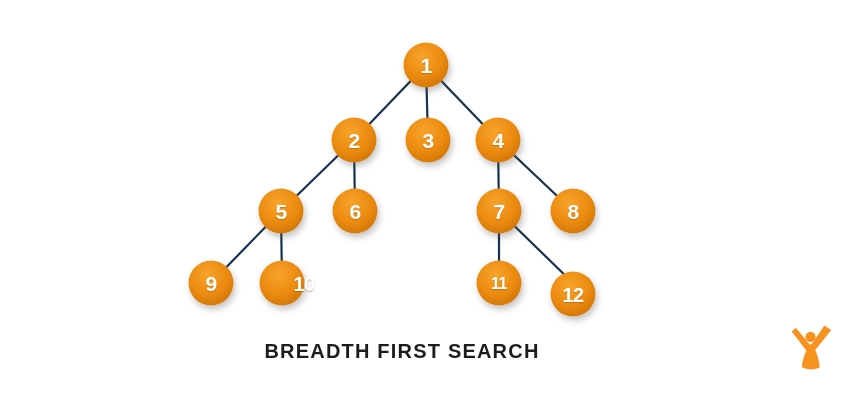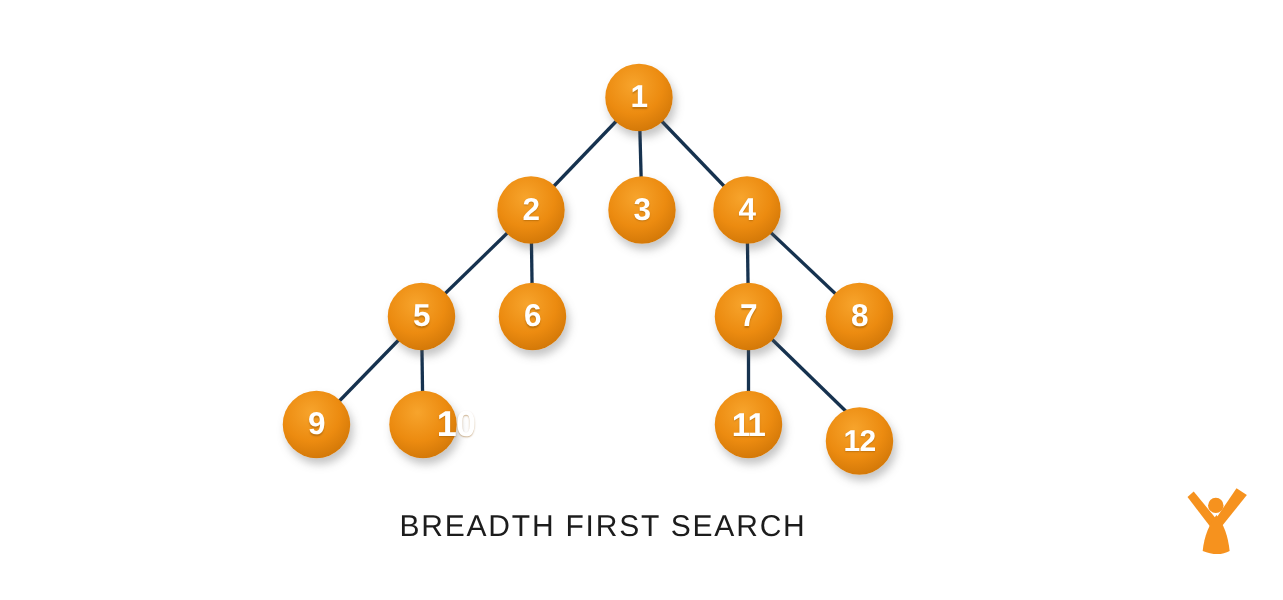--- a/index.html
+++ b/index.html
@@ -32,21 +32,21 @@
     font-size: 21px;
     line-height: 1;
     text-shadow: 0 1px 1px rgba(140,80,0,0.45);
     letter-spacing: -0.5px;
   }
   .diagram-title {
     position: absolute;
     left: 402px;
     top: 340px;
     transform: translateX(-50%);
-    font-weight: normal;
+    font-weight: bold;
     font-size: 20px;
     letter-spacing: 1.2px;
     white-space: nowrap;
   }
   .brand-logo {
     position: absolute;
     left: 788px;
     top: 324px;
     width: 46px;
     height: 47px;
@@ -93,24 +93,24 @@
       <div class="node" style="left: 499px; top: 211px; width: 45px; height: 45px; background: radial-gradient(circle at 42% 32%, rgb(247, 164, 44) 0%, rgb(236, 139, 16) 48%, rgb(192, 106, 2) 100%);">
         <span class="node-label">7</span>
       </div>
       <div class="node" style="left: 573px; top: 211px; width: 45px; height: 45px; background: radial-gradient(circle at 42% 32%, rgb(247, 164, 44) 0%, rgb(236, 139, 16) 48%, rgb(192, 106, 2) 100%);">
         <span class="node-label">8</span>
       </div>
       <div class="node" style="left: 211px; top: 283px; width: 45px; height: 45px; background: radial-gradient(circle at 42% 32%, rgb(247, 164, 44) 0%, rgb(236, 139, 16) 48%, rgb(192, 106, 2) 100%);">
         <span class="node-label">9</span>
       </div>
       <div class="node" style="left: 282px; top: 283px; width: 45px; height: 45px; background: radial-gradient(circle at 42% 32%, rgb(247, 164, 44) 0%, rgb(236, 139, 16) 48%, rgb(192, 106, 2) 100%);">
-        <span class="node-label" style="font-size: 24px; margin-left: 44px;">10</span>
+        <span class="node-label" style="font-size: 20px; margin-left: 44px;">10</span>
       </div>
       <div class="node" style="left: 499px; top: 283px; width: 45px; height: 45px; background: radial-gradient(circle at 42% 32%, rgb(247, 164, 44) 0%, rgb(236, 139, 16) 48%, rgb(192, 106, 2) 100%);">
-        <span class="node-label" style="font-size: 22px;">11</span>
+        <span class="node-label" style="font-size: 16px;">11</span>
       </div>
       <div class="node" style="left: 573px; top: 294px; width: 45px; height: 45px; background: radial-gradient(circle at 42% 32%, rgb(247, 164, 44) 0%, rgb(236, 139, 16) 48%, rgb(192, 106, 2) 100%);">
         <span class="node-label" style="font-size: 20px;">12</span>
       </div>
     </div>
 
   <div class="diagram-title" style="color: rgb(28, 28, 28);">BREADTH FIRST SEARCH</div>
 
   <svg class="brand-logo" viewBox="0 0 50 50" xmlns="http://www.w3.org/2000/svg">
     <g id="logo-group">

